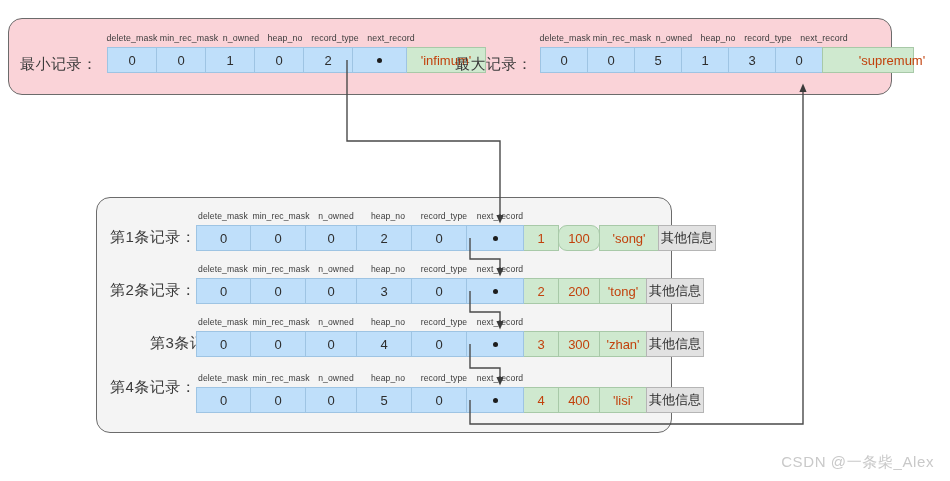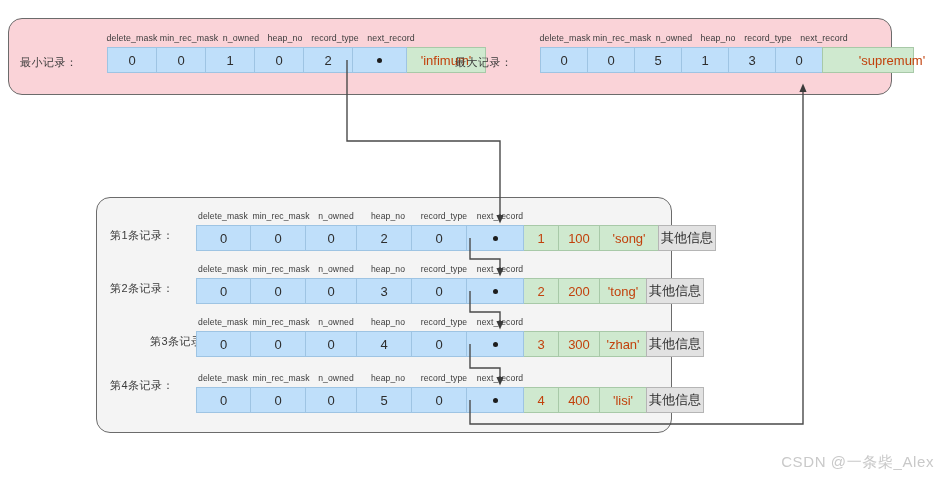--- a/index.html
+++ b/index.html
@@ -24,21 +24,21 @@
   .gray-panel{
     left:96px;top:197px;width:576px;height:236px;
     background:#f4f4f4;
     border:1.4px solid #6b6b6b;
     border-radius:14px;
   }
 
   
   .row-label{
     position:absolute;
-    font-size:11px;
+    font-size:15px;
     color:#3a3a3a;
     white-space:nowrap;
     letter-spacing:.5px;
   }
 
   
   .strip{position:absolute;display:flex;align-items:stretch;}
   .cell{
     box-sizing:border-box;
     border:1px solid #9fb6c9;
@@ -153,21 +153,21 @@
   <div class="strip" style="left:196px;top:225px;">
     <div class="cell blue" style="width:55px;">0</div>
     <div class="cell blue" style="width:56px;">0</div>
     <div class="cell blue" style="width:52px;">0</div>
     <div class="cell blue" style="width:56px;">2</div>
     <div class="cell blue" style="width:56px;">0</div>
     <div class="cell blue ptr" style="width:58px;">
       <span class="dot"></span>
     </div>
     <div class="cell green" style="width:36px;">1</div>
-    <div class="cell green" style="width:42px;">100</div>
+    <div class="cell green" style="width:42px;border-radius:9px;">100</div>
     <div class="cell green" style="width:60px;">'song'</div>
     <div class="cell gray" style="width:58px;">其他信息</div>
   </div>
 
   <div class="row-label" style="left:110px;top:281px;">第2条记录：</div>
   <div class="hdr-row" style="left:196px;top:264px;width:300px;">
     <span class="hdr" style="left:27px;">delete_mask</span>
     <span class="hdr" style="left:85px;">min_rec_mask</span>
     <span class="hdr" style="left:140px;">n_owned</span>
     <span class="hdr" style="left:192px;">heap_no</span>

